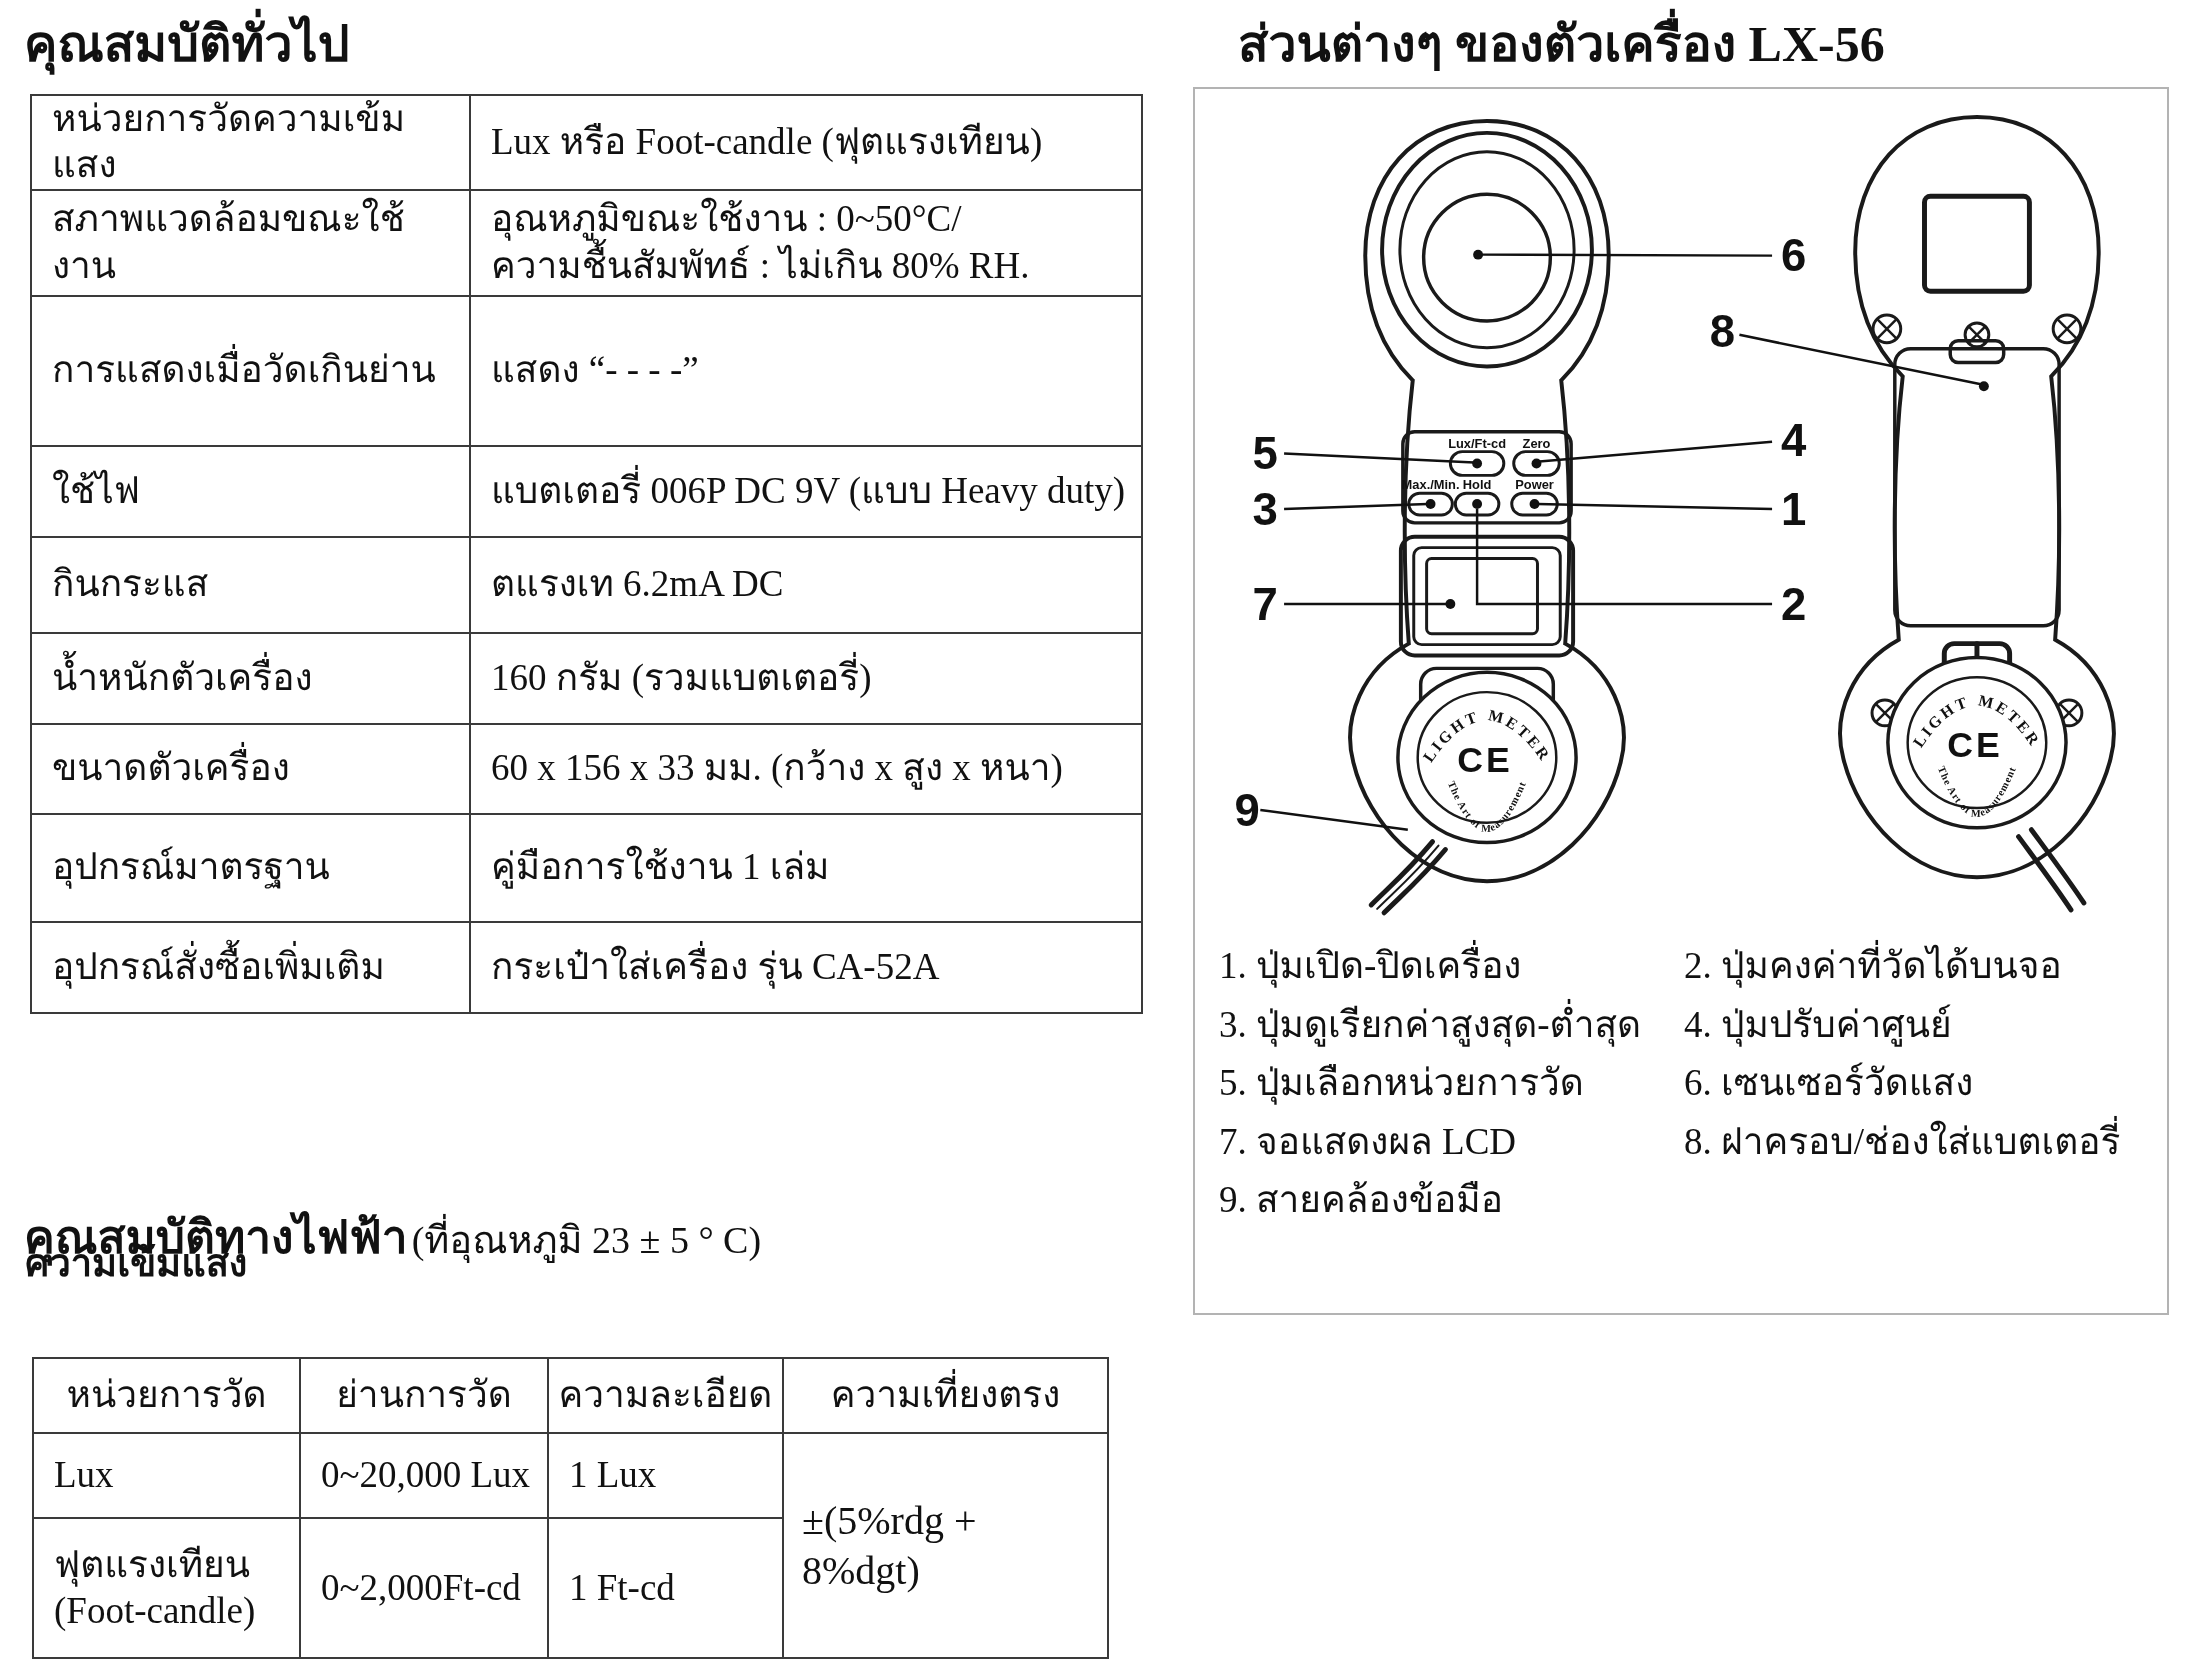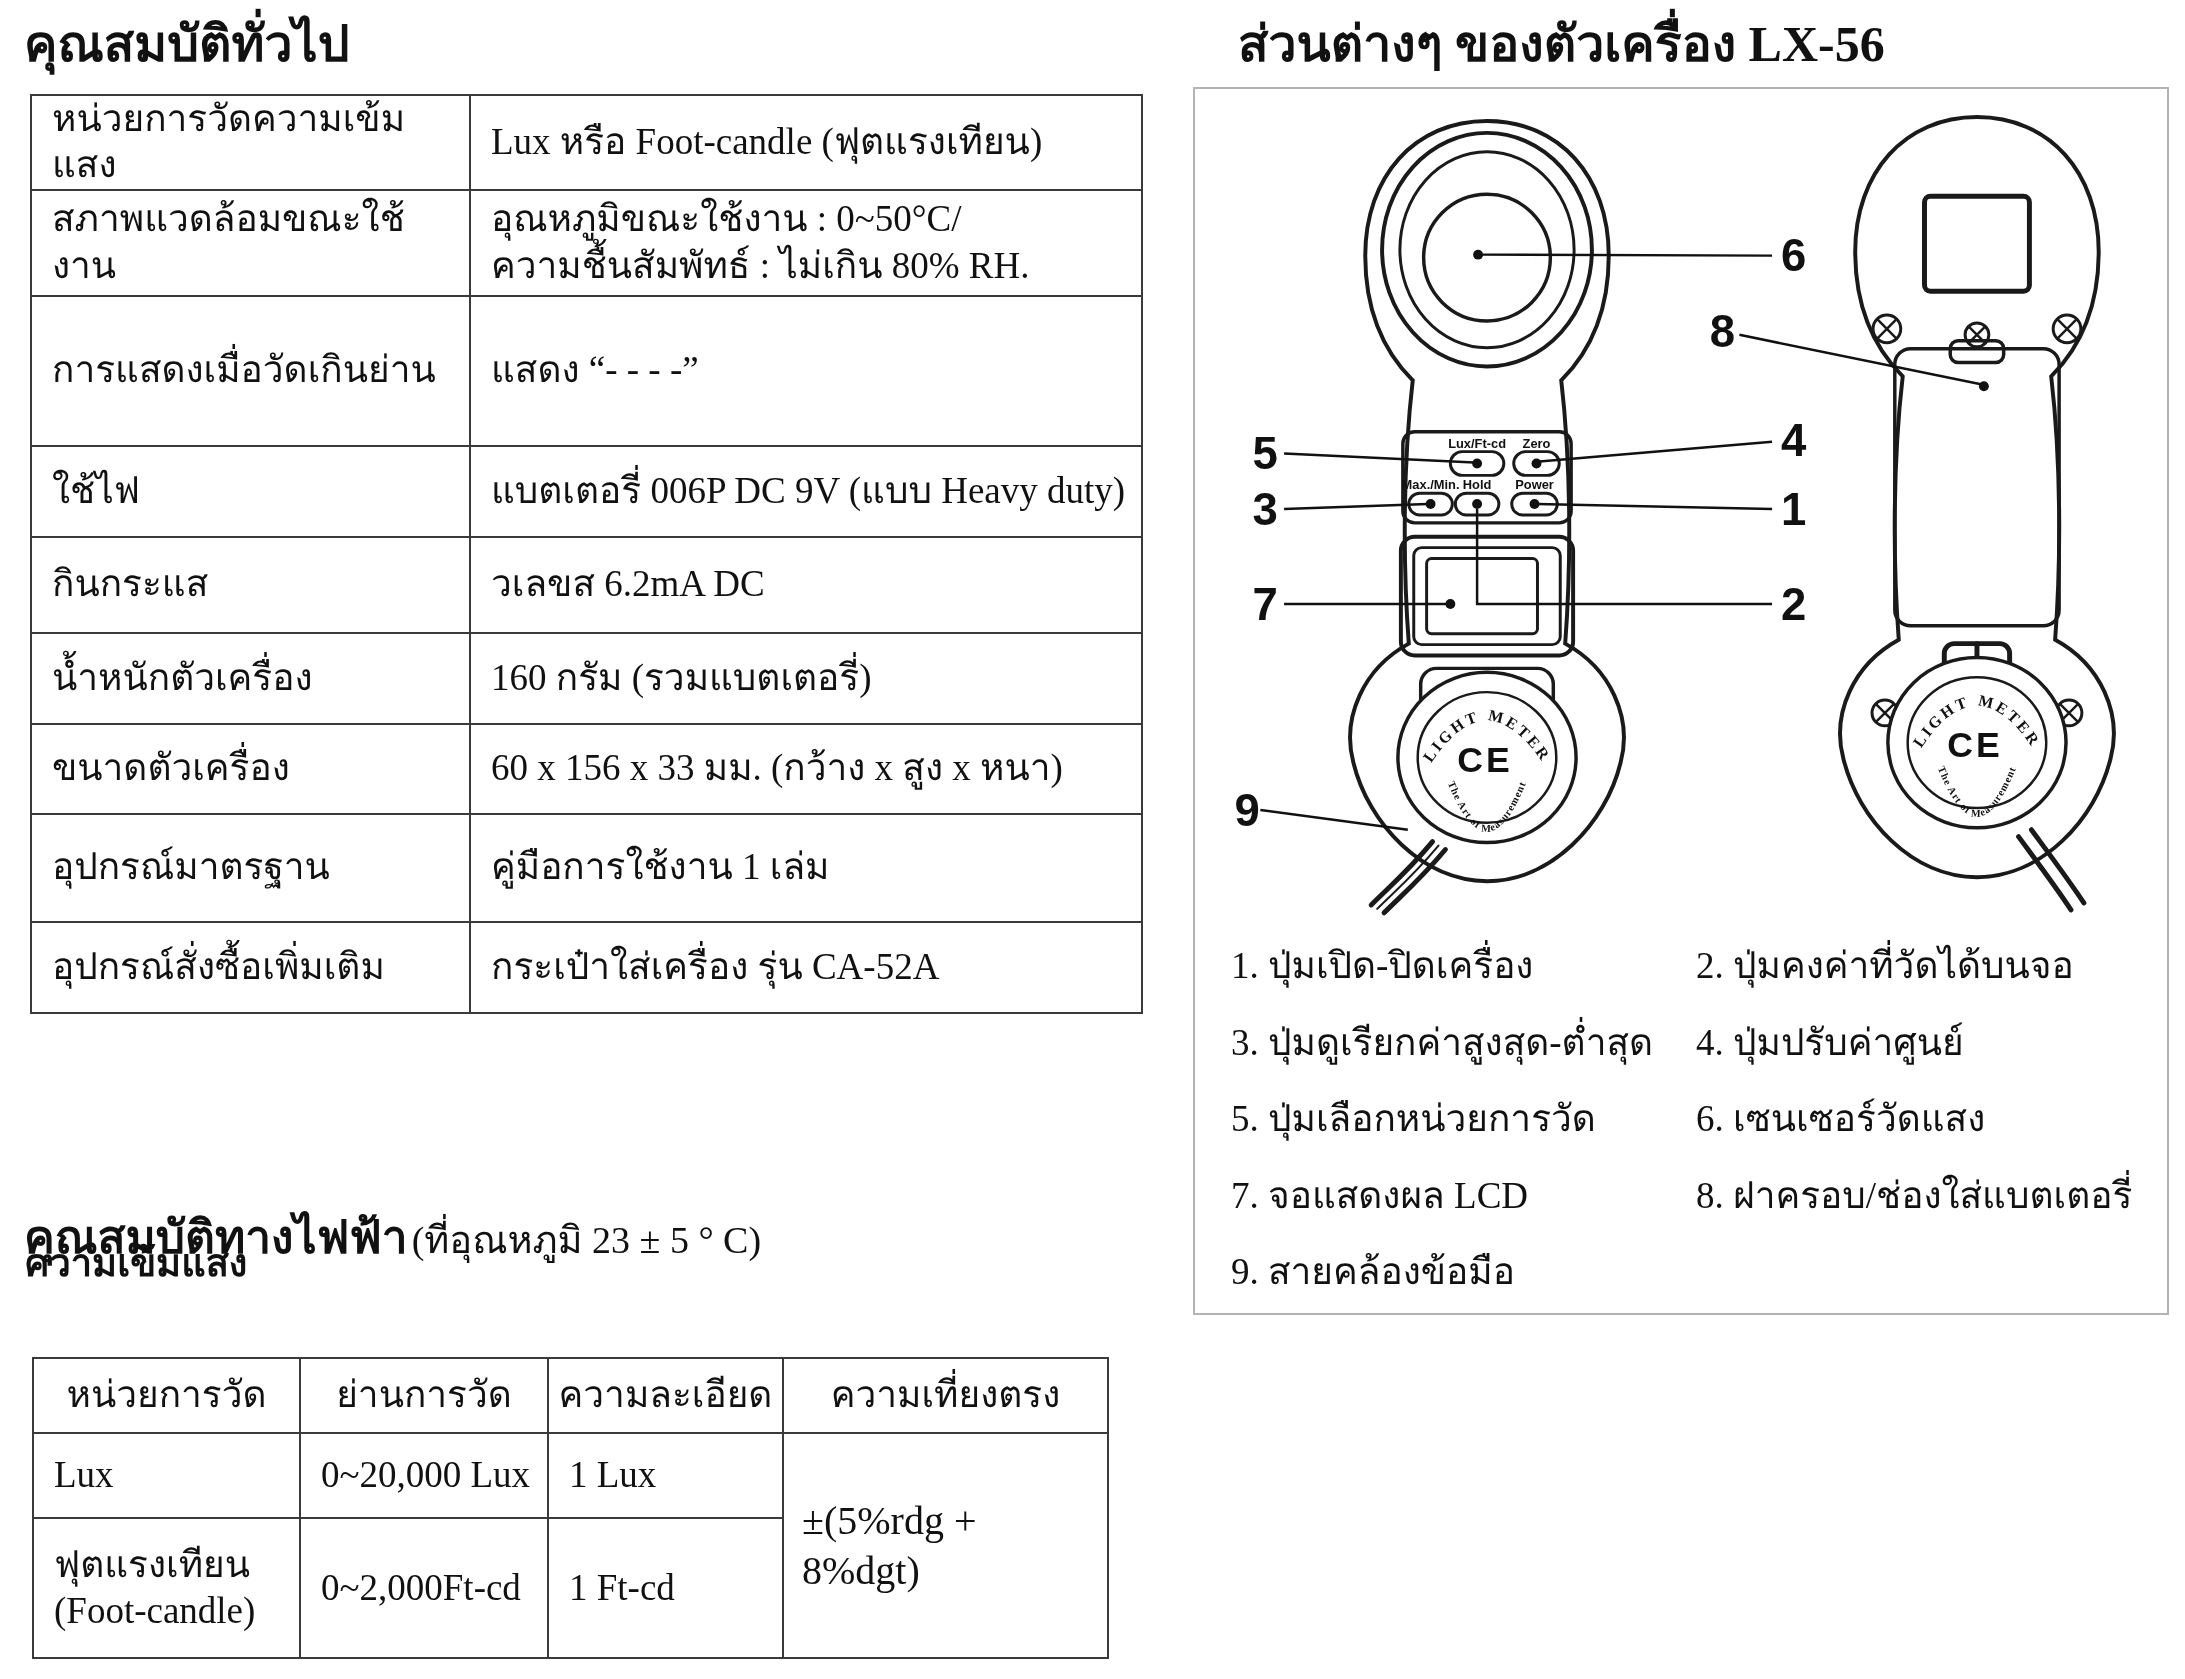--- a/index.html
+++ b/index.html
@@ -27,22 +27,22 @@
   .t1 tr:nth-child(9){height:91px;}
   .t1 tr:nth-child(10){height:86px;}
   .t2{width:1075px;}
   .t2 tr:nth-child(1){height:75px;}
   .t2 tr:nth-child(2){height:85px;}
   .t2 tr:nth-child(3){height:140px;}
   .t2 th{text-align:center;padding:12px 6px;}
   .t2 .acc{font-size:40px;padding-left:18px;}
   .rightbox{left:1193px;top:87px;width:976px;height:1228px;border:2px solid #b3b3b3;
             box-sizing:border-box;background:#ffffff;}
-  .parts{display:grid;grid-template-columns:465px auto;row-gap:34px;
-         padding:12px 14px 0 36px;font-size:37px;line-height:1.15;}
+  .parts{display:grid;grid-template-columns:465px auto;row-gap:16px;
+         padding:12px 14px 0 24px;font-size:37px;line-height:1.15;}
   svg{display:block;}
   .callout{font-family:"Liberation Sans","DejaVu Sans",sans-serif;font-size:46px;font-weight:bold;fill:#111;}
   .btnlbl{font-family:"Liberation Sans","DejaVu Sans",sans-serif;font-size:13px;font-weight:bold;fill:#111;text-anchor:middle;}
   .arc{font-family:"Liberation Serif","DejaVu Serif",serif;font-size:16px;font-weight:bold;fill:#111;letter-spacing:3px;}
   .arcsm{font-family:"Liberation Serif","DejaVu Serif",serif;font-size:10.5px;font-weight:bold;fill:#111;letter-spacing:1px;}
   .ce{font-family:"Liberation Sans","DejaVu Sans",sans-serif;font-size:36px;font-weight:bold;fill:#111;letter-spacing:3px;text-anchor:middle;}
 </style>
 </head>
 <body>
 
@@ -66,21 +66,21 @@
   <tr>
     <td>การแสดงเมื่อวัดเกินย่าน</td>
     <td class="pre">แสดง “- - - -”</td>
   </tr>
   <tr>
     <td>ใช้ไฟ</td>
     <td class="pre">แบตเตอรี่  006P DC 9V (แบบ Heavy duty)</td>
   </tr>
   <tr>
     <td>กินกระแส</td>
-    <td class="pre">วเลขส 6.2mA DC</td>
+    <td class="pre">ตแรงเท 6.2mA DC</td>
   </tr>
   <tr>
     <td>น้ำหนักตัวเครื่อง</td>
     <td class="pre">160 กรัม (รวมแบตเตอรี่)</td>
   </tr>
   <tr>
     <td>ขนาดตัวเครื่อง</td>
     <td class="pre">60 x 156 x 33  มม. (กว้าง x สูง x หนา)</td>
   </tr>
   <tr>

